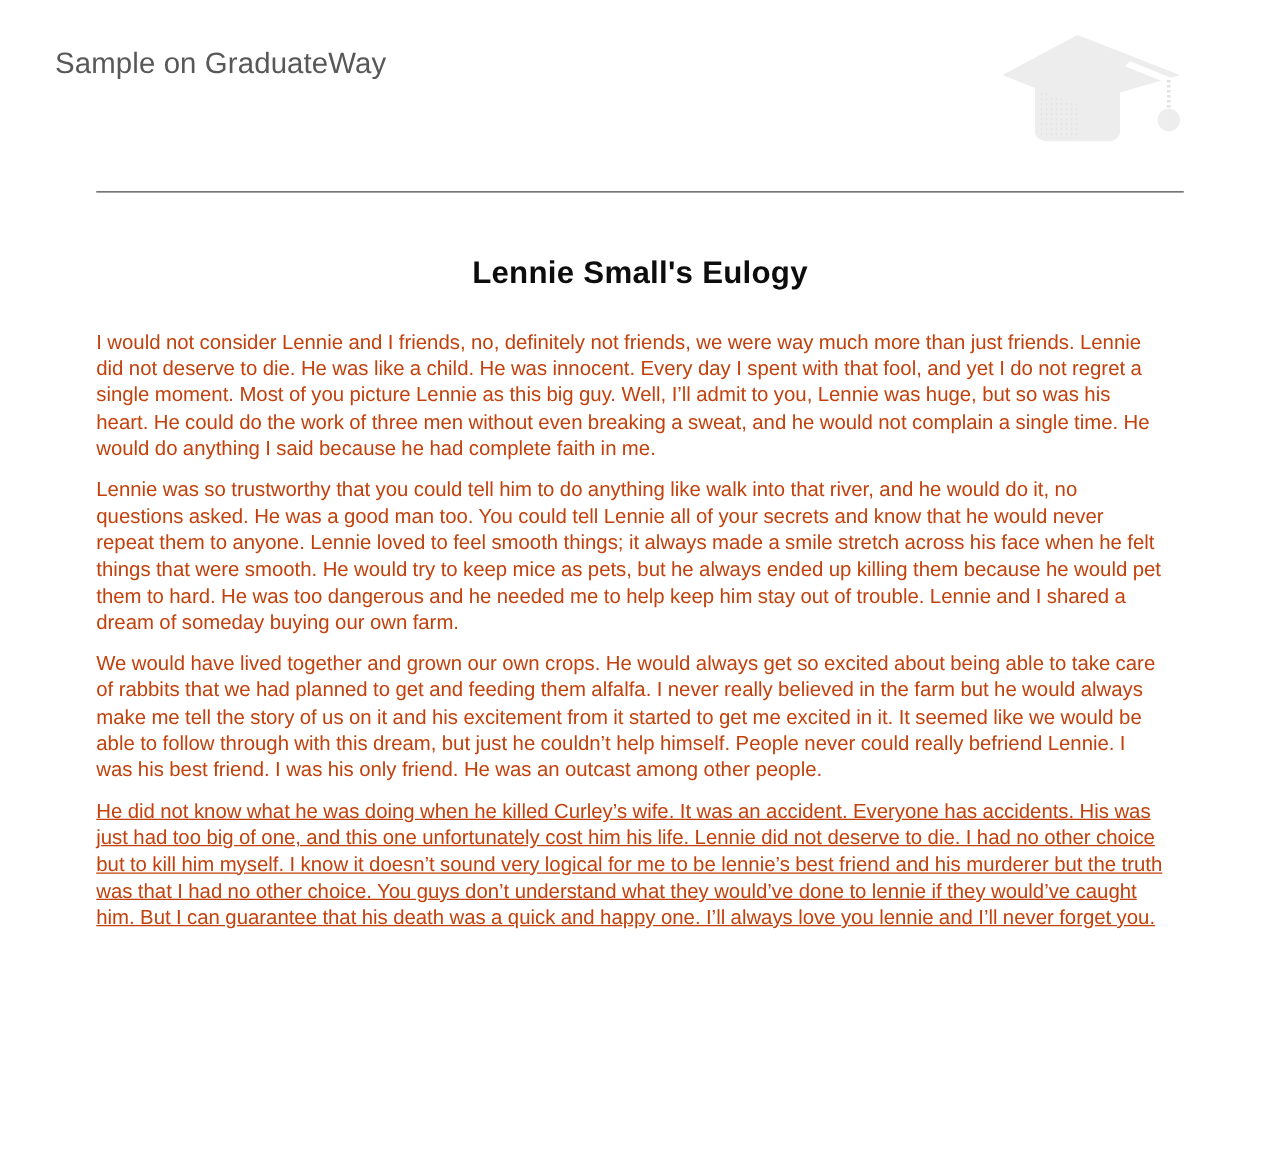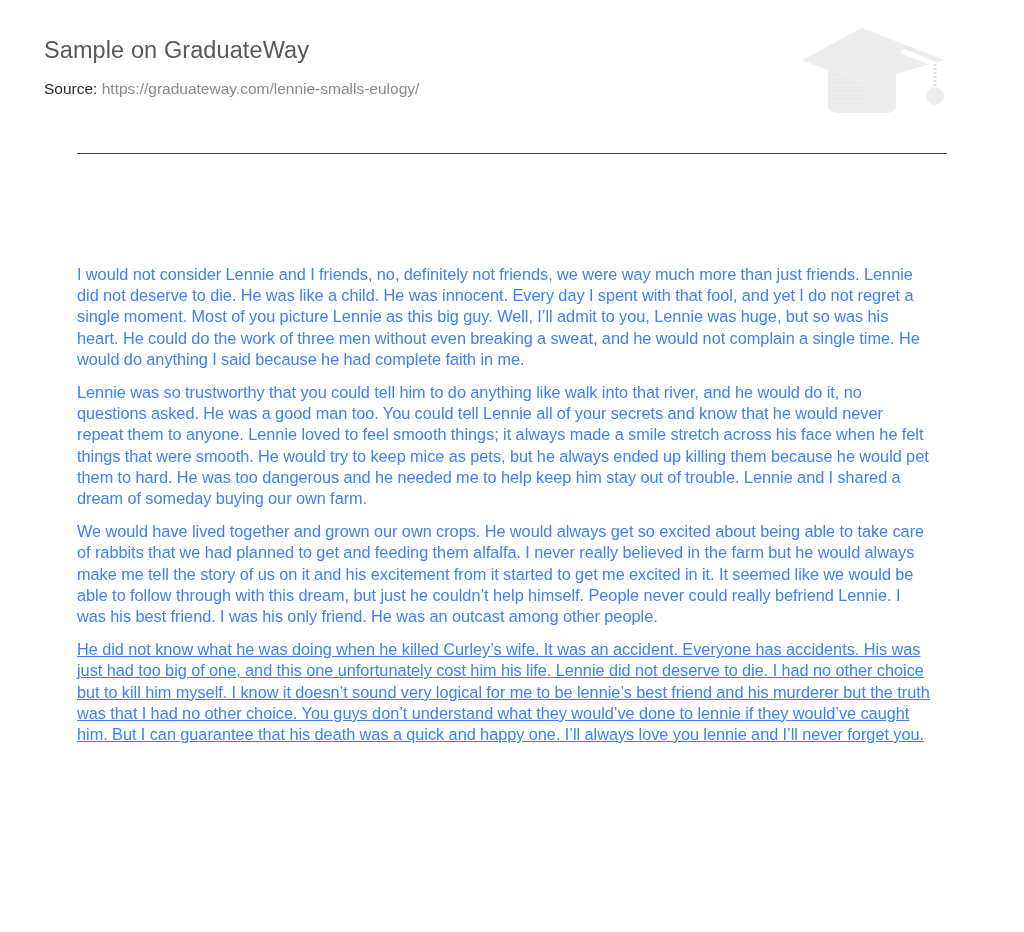--- a/index.html
+++ b/index.html
@@ -86,40 +86,36 @@
   .body-copy {
     position: absolute;
     left: 77px;
     top: 264px;
     width: 871px;
   }
   .body-copy p {
     margin: 0 15px 12px 0;
     font-size: 16.3px;
     line-height: 21.2px;
-    color: #3b82f6;
+    color: #c2410c;
     text-align: left;
     word-spacing: -0.2px;
   }
   .body-copy p:last-child {
     margin-bottom: 0;
     text-decoration: underline;
   }
 </style>
 </head>
 <body>
 
 <div class="page">
 
   <div class="header">
     <h1 class="site-title">Sample on GraduateWay</h1>
-    <div class="source-line">
-      <span class="source-label">Source:</span>
-      <span class="source-url">https://graduateway.com/lennie-smalls-eulogy/</span>
-    </div>
 
     <div class="logo">
       <svg viewBox="0 0 170 96" xmlns="http://www.w3.org/2000/svg" aria-hidden="true">
         <defs>
           <pattern id="dots" width="4" height="4" patternUnits="userSpaceOnUse">
             <circle cx="1.2" cy="1.2" r="0.7" fill="#dedee0"></circle>
           </pattern>
         </defs>
 
         <path d="M33 46 L33 84 Q33 88 40 90 L92 90 Q99 88 99 84 L99 46 Z" fill="#ededee"></path>
@@ -132,20 +128,21 @@
 
         <line x1="139" y1="42" x2="139" y2="68" stroke="#e2e2e4" stroke-width="3" stroke-dasharray="2 2"></line>
 
         <circle cx="139" cy="74" r="9" fill="#ededee"></circle>
       </svg>
     </div>
   </div>
 
   <div class="divider"></div>
 
+  <h2 class="doc-title">Lennie Small's Eulogy</h2>
 
   <div class="body-copy">
     <p>I would not consider Lennie and I friends, no, definitely not friends, we were way much more than just friends. Lennie did not deserve to die. He was like a child. He was innocent. Every day I spent with that fool, and yet I do not regret a single moment. Most of you picture Lennie as this big guy. Well, I’ll admit to you, Lennie was huge, but so was his heart. He could do the work of three men without even breaking a sweat, and he would not complain a single time. He would do anything I said because he had complete faith in me.</p>
     <p>Lennie was so trustworthy that you could tell him to do anything like walk into that river, and he would do it, no questions asked. He was a good man too. You could tell Lennie all of your secrets and know that he would never repeat them to anyone. Lennie loved to feel smooth things; it always made a smile stretch across his face when he felt things that were smooth. He would try to keep mice as pets, but he always ended up killing them because he would pet them to hard. He was too dangerous and he needed me to help keep him stay out of trouble. Lennie and I shared a dream of someday buying our own farm.</p>
     <p>We would have lived together and grown our own crops. He would always get so excited about being able to take care of rabbits that we had planned to get and feeding them alfalfa. I never really believed in the farm but he would always make me tell the story of us on it and his excitement from it started to get me excited in it. It seemed like we would be able to follow through with this dream, but just he couldn’t help himself. People never could really befriend Lennie. I was his best friend. I was his only friend. He was an outcast among other people.</p>
     <p>He did not know what he was doing when he killed Curley’s wife. It was an accident. Everyone has accidents. His was just had too big of one, and this one unfortunately cost him his life. Lennie did not deserve to die. I had no other choice but to kill him myself. I know it doesn’t sound very logical for me to be lennie’s best friend and his murderer but the truth was that I had no other choice. You guys don’t understand what they would’ve done to lennie if they would’ve caught him. But I can guarantee that his death was a quick and happy one. I’ll always love you lennie and I’ll never forget you.</p>
   </div>
 
 </div>
 

